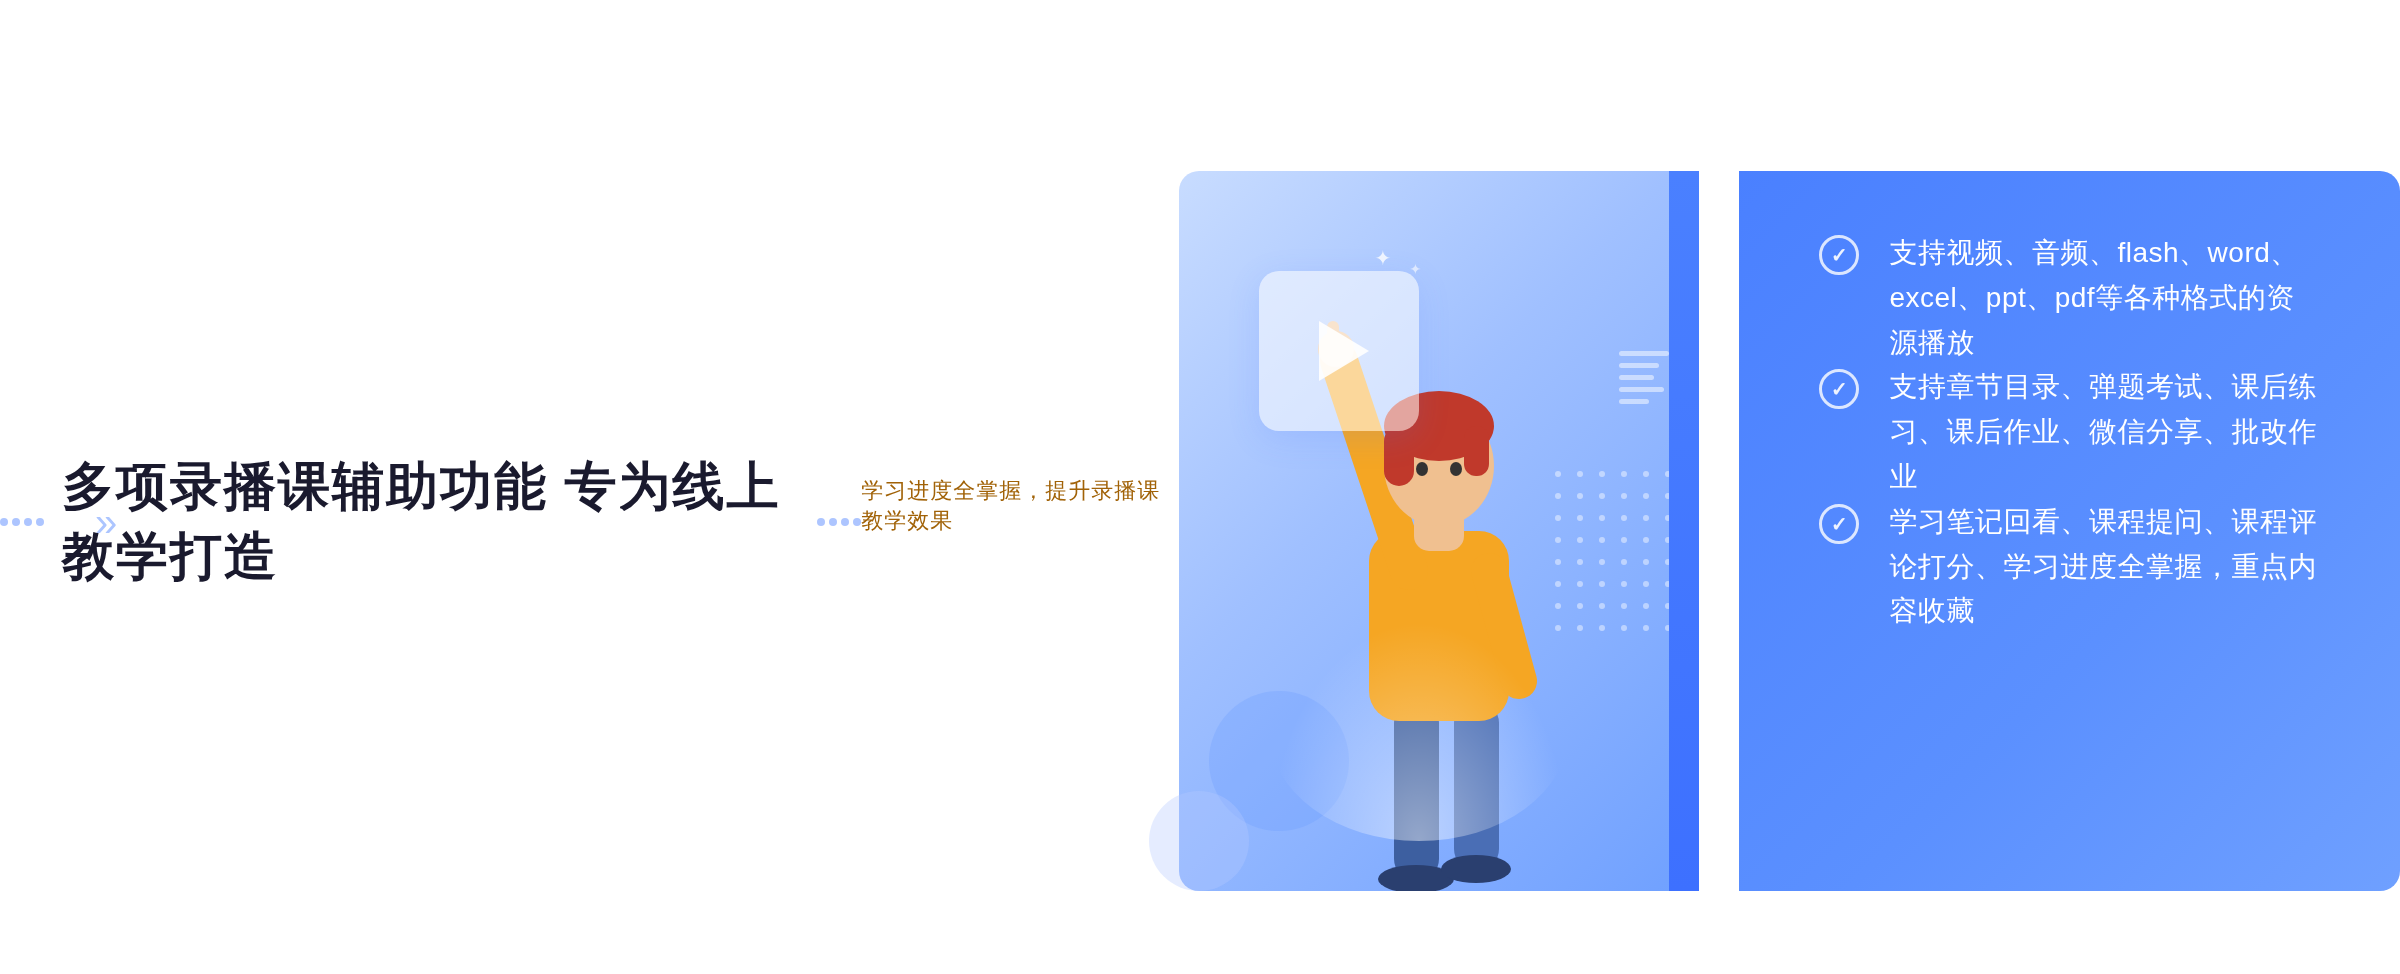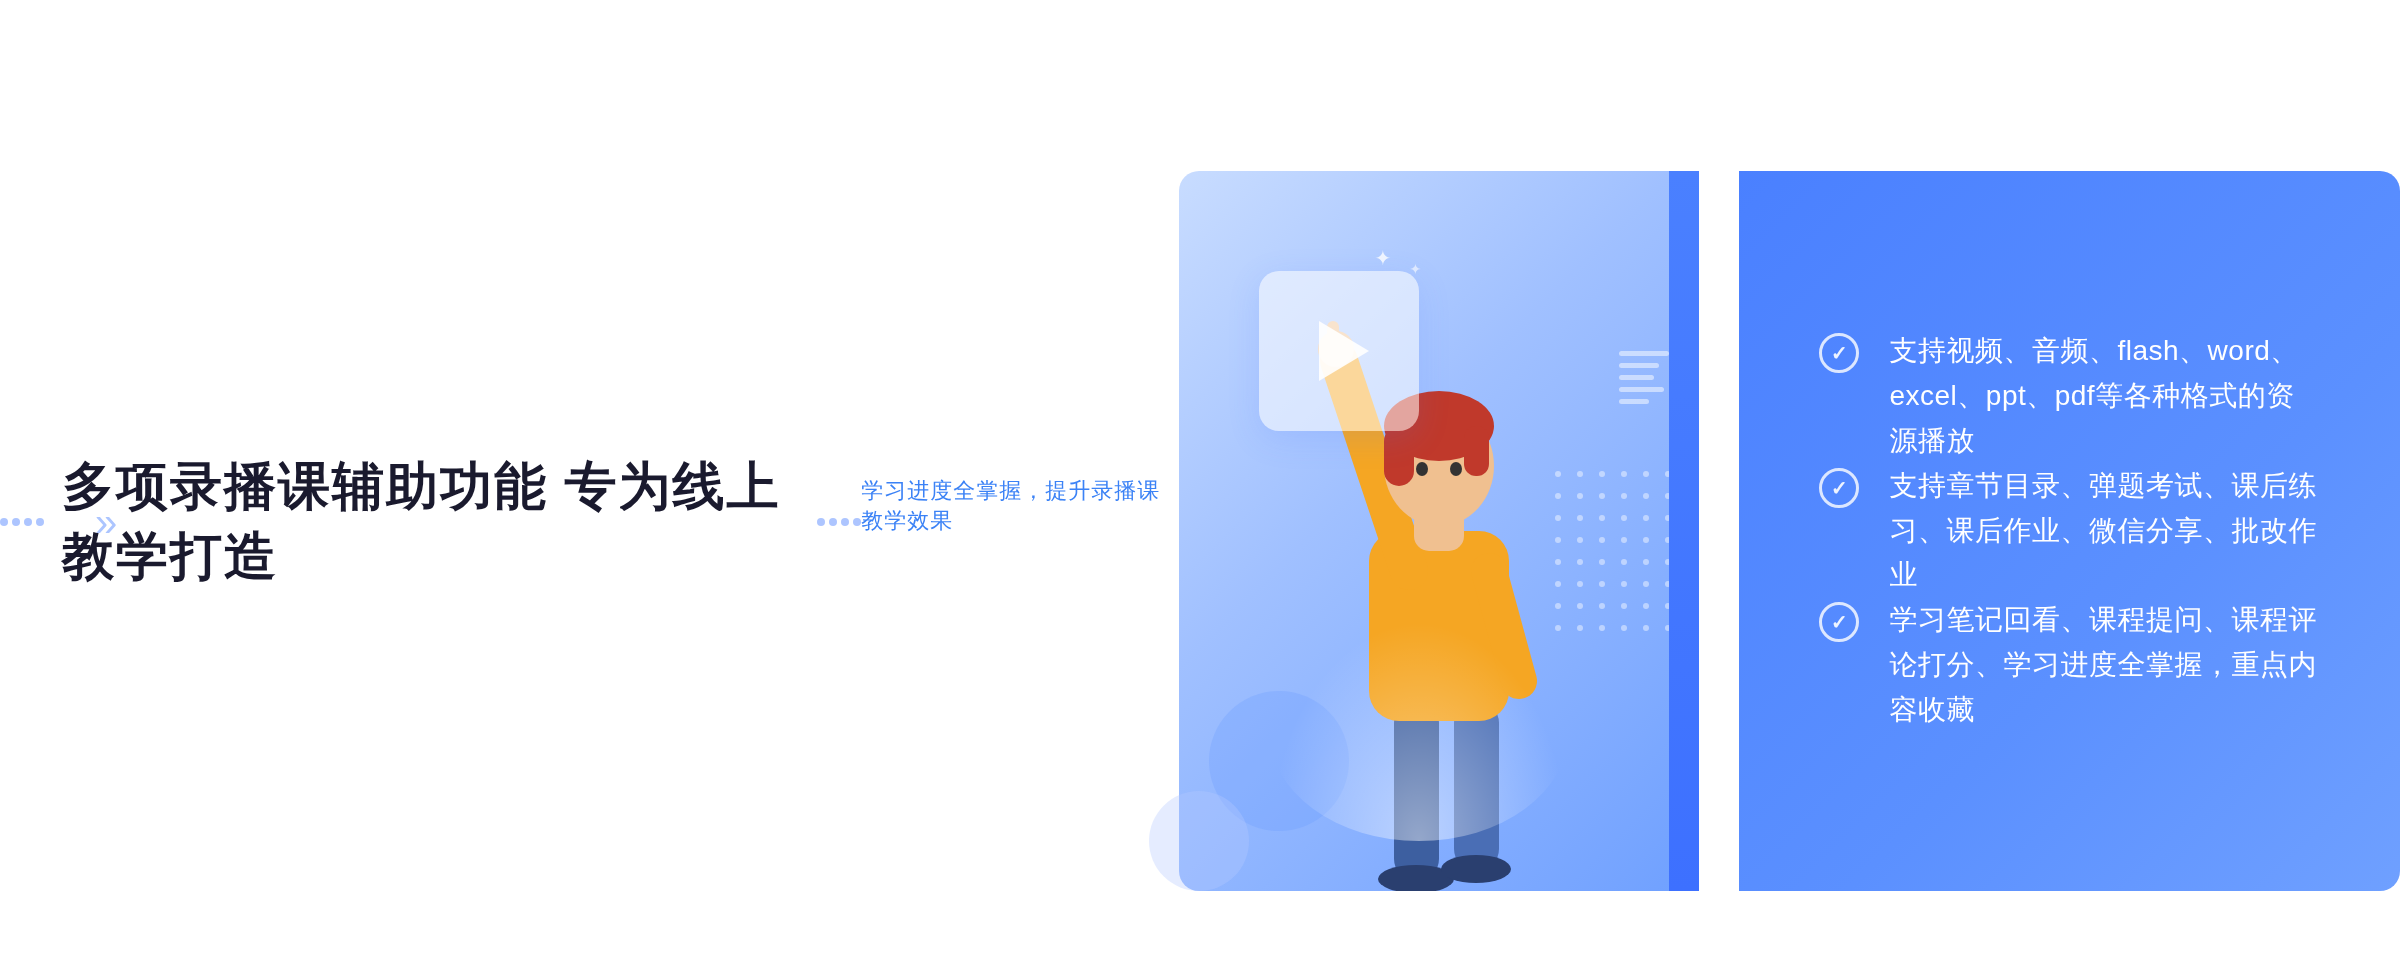--- a/index.html
+++ b/index.html
@@ -31,21 +31,21 @@
     }
     .header-title {
       font-size: 52px;
       font-weight: 700;
       color: #1a1a2e;
       letter-spacing: 2px;
     }
 
     .header-subtitle {
       font-size: 22px;
-      color: #3b82f6;
+      color: #a16207;
       margin-bottom: 50px;
       letter-spacing: 1px;
     }
 
     
     .main-content {
       display: flex;
       width: 1500px;
       position: relative;
     }
@@ -118,21 +118,21 @@
     }
 
     
     .right-panel {
       flex: 1;
       background: linear-gradient(135deg, #4a80ff 0%, #5b90ff 60%, #6fa0ff 100%);
       border-radius: 0 20px 20px 0;
       padding: 60px 80px;
       display: flex;
       flex-direction: column;
-      justify-content: center;
+      justify-content: flex-start;
       min-height: 720px;
     }
 
     .feature-item {
       display: flex;
       align-items: flex-start;
       gap: 30px;
     }
 
     .check-icon {

